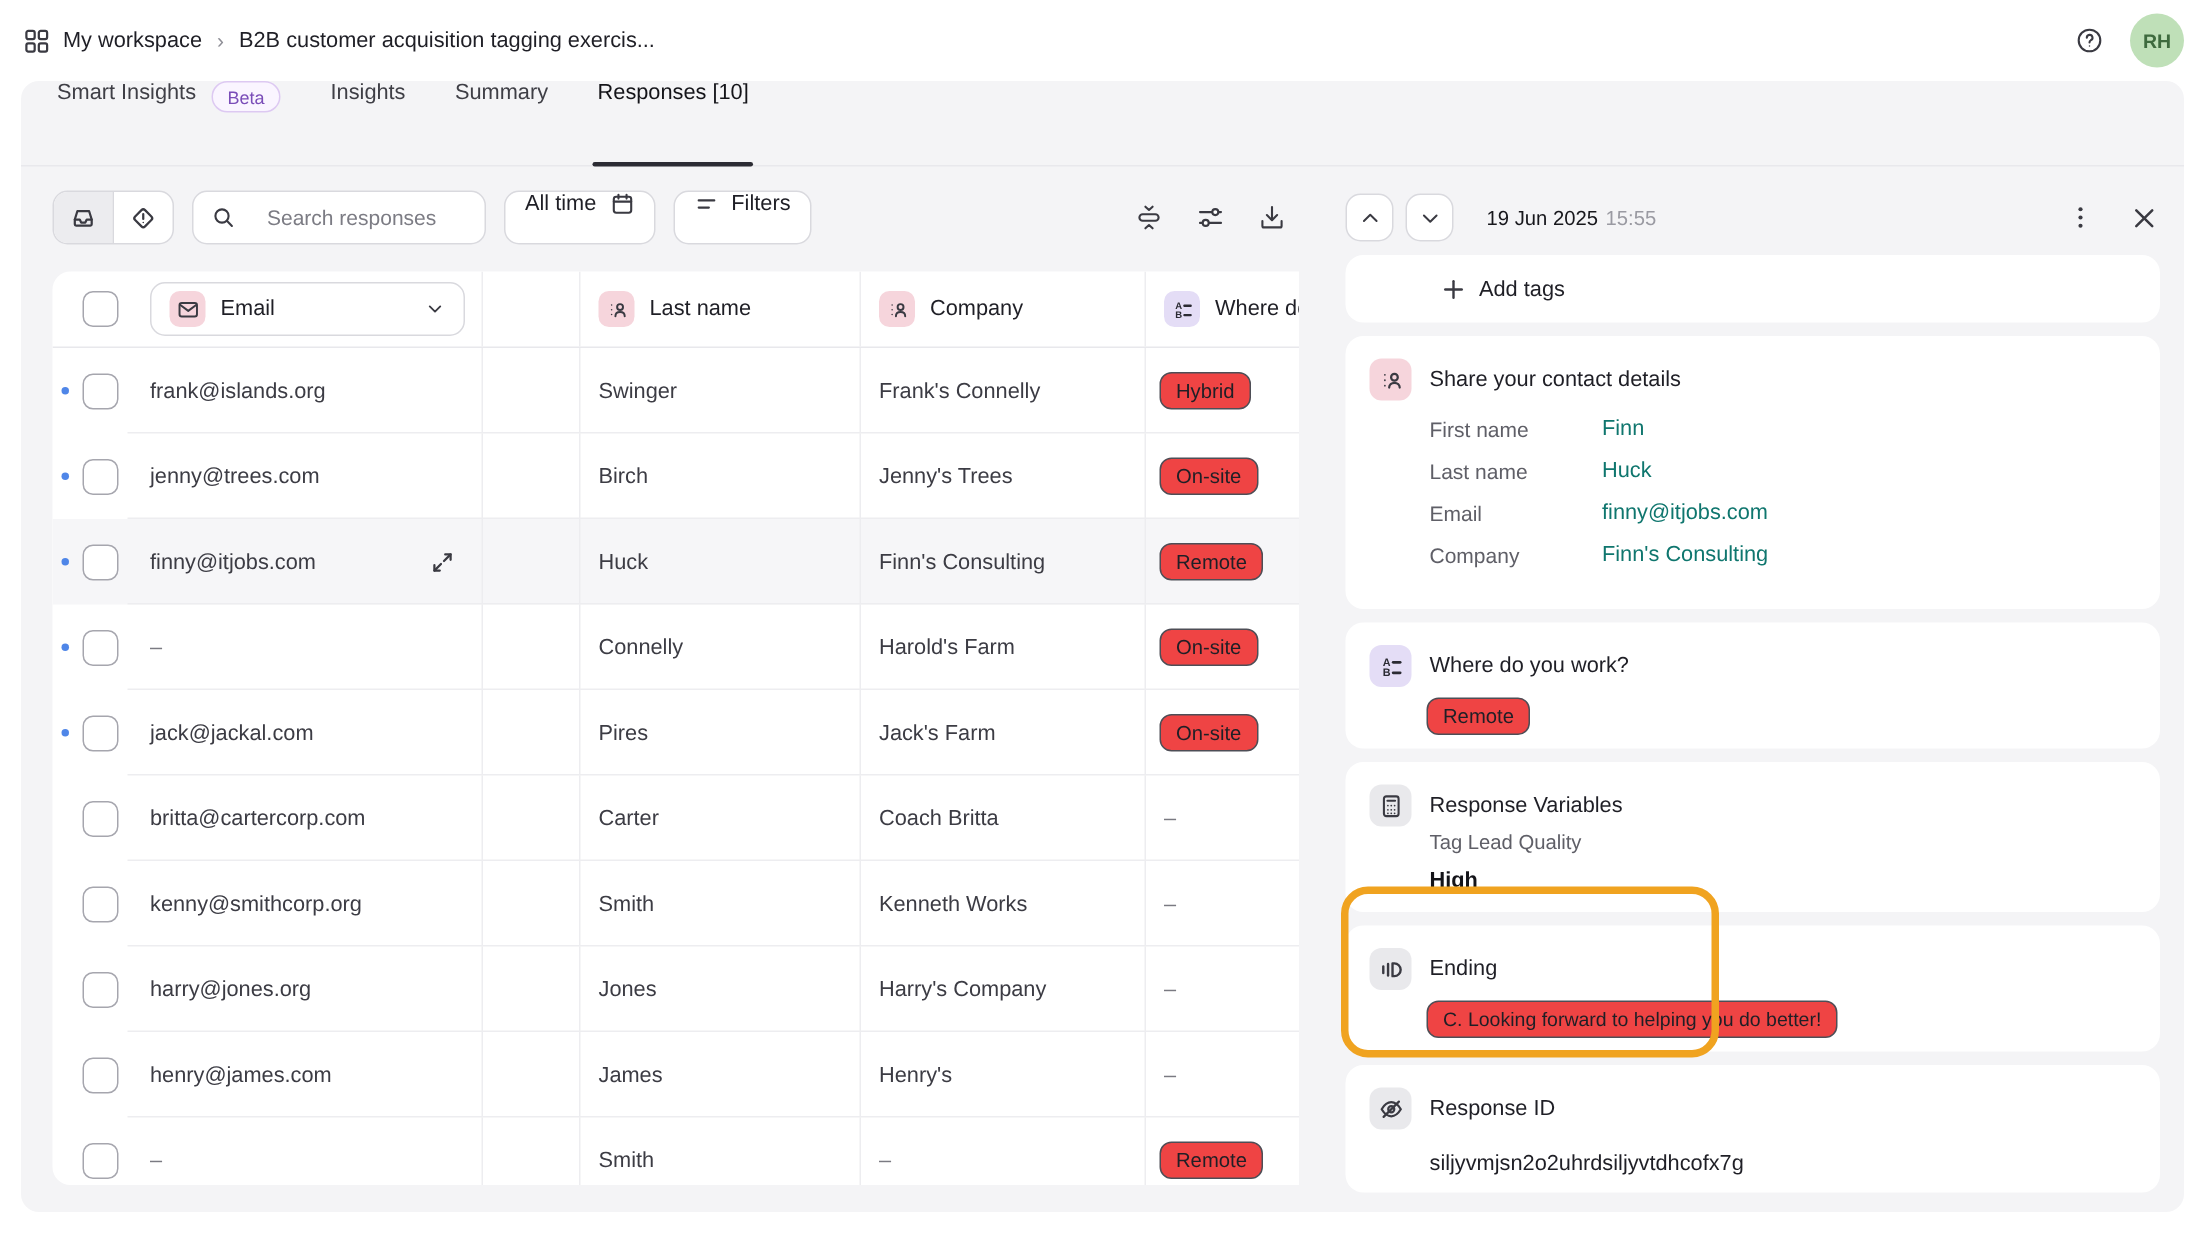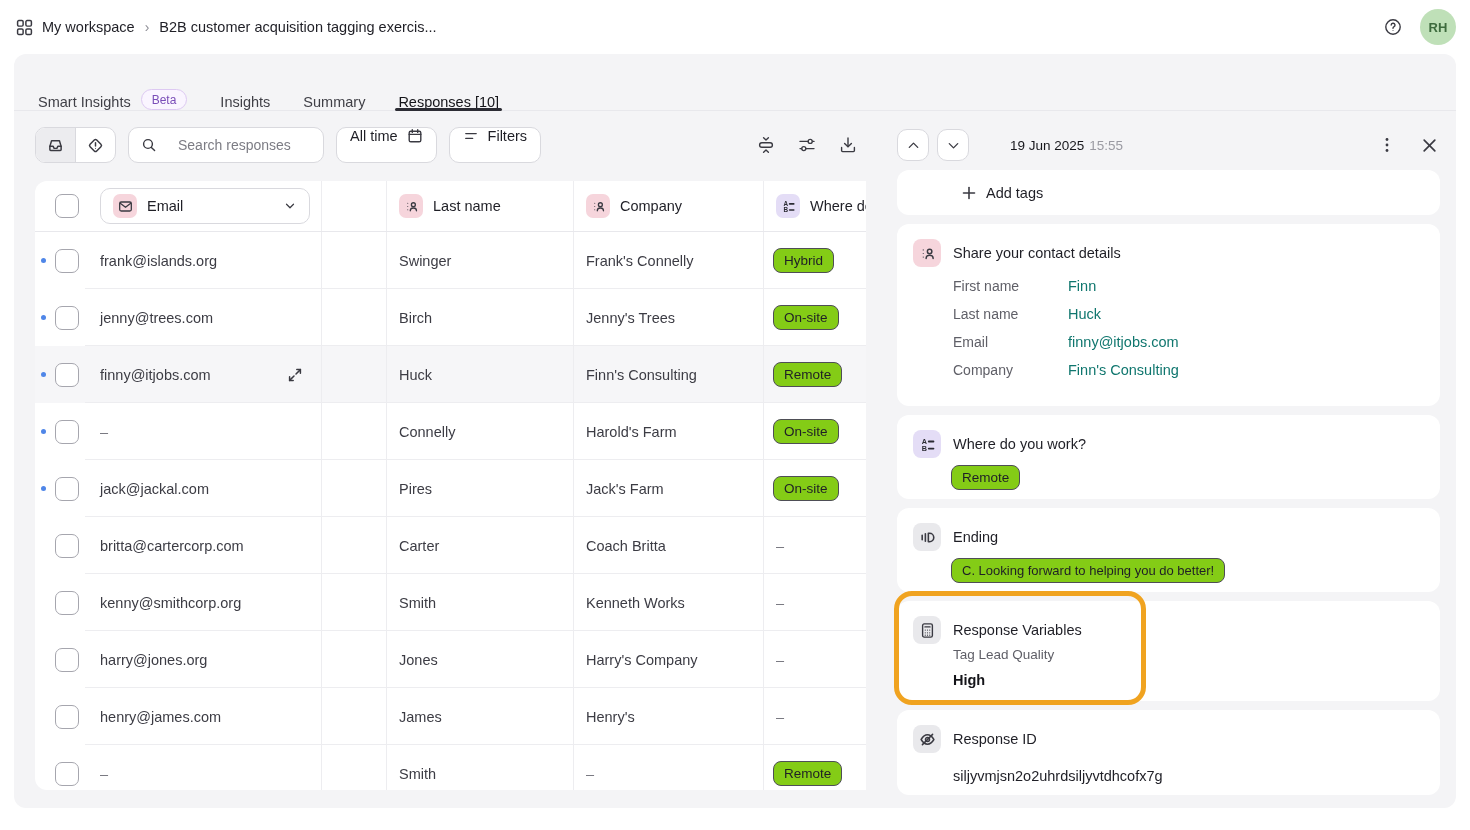--- a/index.html
+++ b/index.html
@@ -19,21 +19,21 @@
   .top-right{position:absolute;right:14px;top:0;height:54px;display:flex;align-items:center;gap:17px}
   .avatar{width:36px;height:36px;border-radius:50%;background:#bfe0b8;color:#3e6b3e;font-size:13px;font-weight:bold;
           display:flex;align-items:center;justify-content:center}
 
   
   .content{position:absolute;left:14px;top:54px;width:1442px;height:754px;background:#f4f4f6;border-radius:12px}
 
   
   .tabs{position:absolute;left:0;top:0;width:100%;height:57px;border-bottom:1px solid #e8e8ec;
         display:flex;align-items:center;padding-left:24px;gap:33px}
-  .tab{position:relative;height:100%;display:flex;align-items:flex-end;gap:10px;font-size:14.5px;color:#3f3f46;cursor:pointer;white-space:nowrap}
+  .tab{position:relative;height:100%;display:flex;align-items:flex-start;gap:10px;font-size:14.5px;color:#3f3f46;cursor:pointer;white-space:nowrap}
   .tab.active{color:#141419}
   .tab.active::after{content:"";position:absolute;left:-3px;right:-3px;bottom:-1px;height:3px;border-radius:3px;background:#2c2c34}
   .badge-beta{font-size:12px;color:#7a4db8;background:#faf5ff;border:1px solid #ddc9f2;border-radius:999px;padding:2.5px 10px}
 
   
   .toolbar{position:absolute;left:21px;top:73px;height:36px;display:flex;gap:12px}
   .seg{display:flex;height:36px;border:1px solid #d9d9de;border-radius:10px;background:#fff;overflow:hidden}
   .seg-btn{width:39px;display:flex;align-items:center;justify-content:center;cursor:pointer}
   .seg-btn.on{background:#ececef}
   .seg-sep{width:1px;background:#d9d9de}
@@ -62,30 +62,30 @@
   .unread-dot{position:absolute;left:6px;top:26px;width:5px;height:5px;border-radius:50%;background:#4f86e8}
   .email-dd{margin-left:10px;width:210px;height:36px;border:1px solid #d9d9de;border-radius:10px;background:#fff;
             display:flex;align-items:center;gap:10px;padding:0 12px;cursor:pointer}
   .email-dd .dd-label{font-size:14.5px;color:#1f1f26}
   .email-dd .chev{margin-left:auto}
   .chip{width:24px;height:24px;min-width:24px;border-radius:7px;display:flex;align-items:center;justify-content:center}
   .chip.pink{background:#f6d5dc}
   .chip.purple{background:#e4ddf6}
   .h-label{margin-left:10px;font-size:14.5px;color:#1f1f26}
   .answer-pill{display:inline-block;border:1px solid #4e4e56;border-radius:8px;padding:4px 10px;
-               font-size:13.5px;color:#1f1f26;background:#84cc16}
+               font-size:13.5px;color:#1f1f26;background:#ef4444}
   .dash{color:#7a7a82}
   .expand{position:absolute;left:252px;top:50%;transform:translateY(-50%);cursor:pointer}
 
   
   .panel{position:absolute;left:867px;top:73px;width:575px;height:678px}
   .p-header{position:absolute;left:16px;right:18px;top:0;height:36px;display:flex;align-items:center}
   .nav-btn{width:32px;height:32px;border:1px solid #d9d9de;border-radius:10px;background:#fff;
            display:flex;align-items:center;justify-content:center;margin-right:8px;cursor:pointer}
-  .p-date{margin-left:33px;font-size:13.5px;color:#17171c;white-space:nowrap}
+  .p-date{margin-left:14px;font-size:13.5px;color:#17171c;white-space:nowrap}
   .p-time{color:#9a9aa2;margin-left:5px}
   .p-actions{margin-left:auto;display:flex;align-items:center;gap:26px}
   .p-actions > span{cursor:pointer}
   .cards{position:absolute;left:16px;top:43px;width:543px;display:flex;flex-direction:column;gap:9px}
   .card{background:#fff;border-radius:12px;position:relative}
   .chip28{position:absolute;left:16px;top:15px;width:28px;height:28px;border-radius:8px;
           display:flex;align-items:center;justify-content:center}
   .chip28.pink{background:#f6d5dc}
   .chip28.purple{background:#e4ddf6}
   .chip28.gray{background:#e9e9ec}
@@ -598,32 +598,20 @@
               <text x="2.6" y="7.4" font-size="6.8" font-weight="bold" fill="#2b2b33" font-family="Liberation Sans, sans-serif">A</text>
               <line x1="9.2" y1="5.2" x2="13.6" y2="5.2" stroke="#2b2b33" stroke-width="1.7" stroke-linecap="round"></line>
               <text x="2.6" y="14" font-size="6.8" font-weight="bold" fill="#2b2b33" font-family="Liberation Sans, sans-serif">B</text>
               <line x1="9.2" y1="11.8" x2="13.6" y2="11.8" stroke="#2b2b33" stroke-width="1.7" stroke-linecap="round"></line>
             </svg>
           </span>
           <span class="card-title">Where do you work?</span>
           <span class="answer-pill">Remote</span>
         </div>
 
-        <div class="card card-q">
-          <span class="chip28 gray">
-            <svg class="ic" width="17" height="17" viewBox="0 0 16 16" style="stroke-width:1.5">
-              <line x1="3" y1="6" x2="3" y2="10"></line>
-                <line x1="6" y1="4.4" x2="6" y2="11.6"></line>
-              <path d="M8.8 4 v8 h1.1 a4 4 0 0 0 0 -8 z"></path>
-            </svg>
-          </span>
-          <span class="card-title">Ending</span>
-          <span class="answer-pill" style="font-size:13px">C. Looking forward to helping you do better!</span>
-        </div>
-
         <div class="card card-vars">
           <span class="chip28 gray">
             <svg class="ic" width="17" height="17" viewBox="0 0 16 16" style="stroke-width:1.3">
               <rect x="3.4" y="1.8" width="9.2" height="12.4" rx="1.5"></rect>
               <line x1="5.6" y1="4.6" x2="10.4" y2="4.6"></line>
               <circle cx="5.9" cy="7.6" r="0.55" fill="#3a3a42" stroke="none"></circle>
                 <circle cx="8" cy="7.6" r="0.55" fill="#3a3a42" stroke="none"></circle>
                 <circle cx="10.1" cy="7.6" r="0.55" fill="#3a3a42" stroke="none"></circle>
               <circle cx="5.9" cy="10.2" r="0.55" fill="#3a3a42" stroke="none"></circle>
                 <circle cx="8" cy="10.2" r="0.55" fill="#3a3a42" stroke="none"></circle>
@@ -631,20 +619,32 @@
               <circle cx="5.9" cy="12.4" r="0.55" fill="#3a3a42" stroke="none"></circle>
                 <circle cx="8" cy="12.4" r="0.55" fill="#3a3a42" stroke="none"></circle>
                 <circle cx="10.1" cy="12.4" r="0.55" fill="#3a3a42" stroke="none"></circle>
             </svg>
           </span>
           <span class="card-title">Response Variables</span>
           <span class="var-label">Tag Lead Quality</span>
           <span class="var-value">High</span>
         </div>
 
+        <div class="card card-q">
+          <span class="chip28 gray">
+            <svg class="ic" width="17" height="17" viewBox="0 0 16 16" style="stroke-width:1.5">
+              <line x1="3" y1="6" x2="3" y2="10"></line>
+                <line x1="6" y1="4.4" x2="6" y2="11.6"></line>
+              <path d="M8.8 4 v8 h1.1 a4 4 0 0 0 0 -8 z"></path>
+            </svg>
+          </span>
+          <span class="card-title">Ending</span>
+          <span class="answer-pill" style="font-size:13px">C. Looking forward to helping you do better!</span>
+        </div>
+
         <div class="card card-rid">
           <span class="chip28 gray">
             <svg class="ic" width="17" height="17" viewBox="0 0 16 16">
               <path d="M2 8 c1.8 -3 3.8 -4.4 6 -4.4 s4.2 1.4 6 4.4 c-1.8 3 -3.8 4.4 -6 4.4 s-4.2 -1.4 -6 -4.4 z"></path>
               <circle cx="8" cy="8" r="1.9"></circle>
               <line x1="3.2" y1="12.8" x2="12.8" y2="3.2"></line>
             </svg>
           </span>
           <span class="card-title">Response ID</span>
           <span class="rid-value">siljyvmjsn2o2uhrdsiljyvtdhcofx7g</span>

